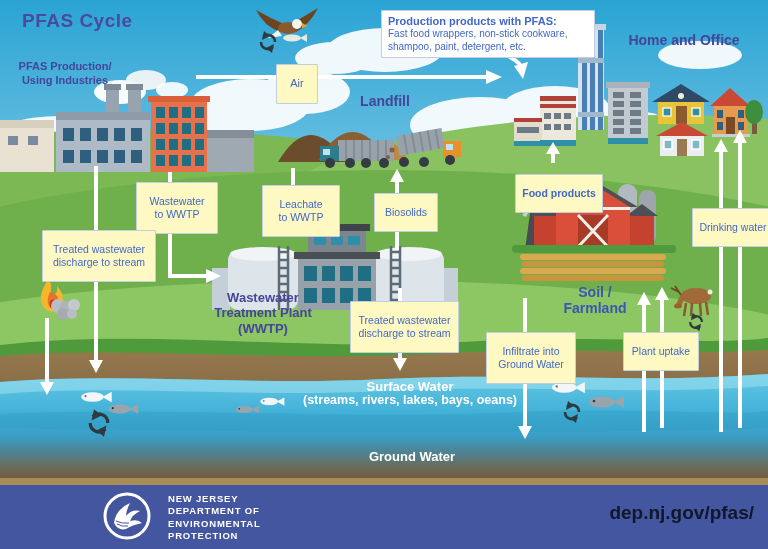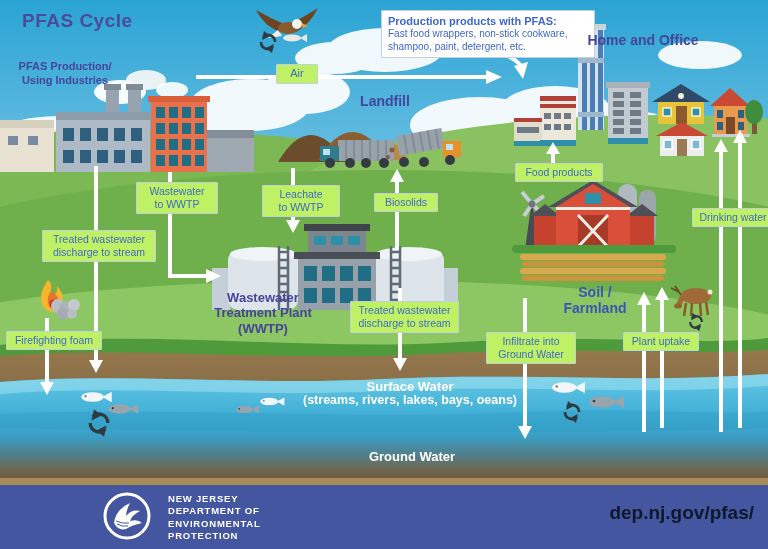--- a/index.html
+++ b/index.html
@@ -3,22 +3,22 @@
 <meta charset="utf-8">
 <style>
   html,body{margin:0;padding:0;background:#e8e8e8;}
   .stage{position:relative;width:768px;height:549px;overflow:hidden;
          font-family:"Liberation Sans",sans-serif;background:#C9E9F4;}
   .stage svg{position:absolute;left:0;top:0;}
   .abs{position:absolute;}
   .pre{white-space:pre-line;}
   .title{left:22px;top:10px;font-size:19px;font-weight:bold;color:#4B4B9E;letter-spacing:.5px;}
   .hdr{font-weight:bold;color:#45459A;text-align:center;}
-  .tag{background:#bef264;border:1px solid #C3CFE0;color:#4168C8;font-size:10.5px;
-       line-height:1.25;text-align:center;padding:2px 4px;white-space:pre-line;border-radius:1px;}
+  .tag{background:#fef9c3;border:1px solid #C3CFE0;color:#4168C8;font-size:10.5px;
+       line-height:1.25;text-align:center;padding:12px 4px;white-space:pre-line;border-radius:1px;}
   .wlabel{color:#FFFFFF;font-weight:bold;text-align:center;white-space:pre-line;}
   .household{left:381px;top:10px;width:200px;background:#FFFFFF;border:1px solid #C3CFE0;
              padding:4px 6px;color:#4168C8;text-align:left;border-radius:1px;}
   .household .t{font-weight:bold;font-size:11px;}
   .household .b{font-size:10px;line-height:1.3;white-space:pre-line;}
   .strip{left:0;top:478px;width:768px;height:7px;background:#A78C55;}
   .footer{left:0;top:485px;width:768px;height:64px;background:#44569F;}
   .agency{left:168px;top:493px;color:#FFFFFF;font-size:9.5px;font-weight:bold;
           letter-spacing:.8px;line-height:1.3;white-space:pre-line;}
   .url{right:14px;top:502px;color:#0f172a;font-size:19px;font-weight:bold;}
@@ -403,35 +403,34 @@
 <div class="abs title">PFAS Cycle</div>
 <div class="abs hdr pre" style="left:4px;top:59px;width:122px;font-size:11px;line-height:1.3;">PFAS Production/
 Using Industries</div>
 
 <div class="abs household">
   <div class="t">Production products with PFAS:</div>
   <div class="b">Fast food wrappers, non-stick cookware,
 shampoo, paint, detergent, etc.</div>
 </div>
 
-<div class="abs hdr" style="left:585px;top:32px;width:116px;font-size:14px;">Home and Office</div>
+<div class="abs hdr" style="left:626px;top:32px;width:116px;font-size:14px;">Home and Office</div>
 <div class="abs hdr" style="left:345px;top:93px;width:80px;font-size:14px;">Landfill</div>
 
 <div class="abs tag" style="left:276px;top:64px;width:32px;font-size:11px;">Air</div>
 <div class="abs tag" style="left:136px;top:182px;width:72px;">Wastewater
 to WWTP</div>
 <div class="abs tag" style="left:262px;top:185px;width:68px;">Leachate
 to WWTP</div>
 <div class="abs tag" style="left:374px;top:193px;width:54px;">Biosolids</div>
-<div class="abs tag" style="left:515px;top:163px;width:78px;">Food products</div>
+<div class="abs tag" style="left:515px;top:174px;width:78px;font-weight:bold;">Food products</div>
 <div class="abs tag" style="left:42px;top:230px;width:104px;">Treated wastewater
 discharge to stream</div>
 <div class="abs tag" style="left:350px;top:301px;width:99px;">Treated wastewater
 discharge to stream</div>
-<div class="abs tag" style="left:6px;top:331px;width:86px;">Firefighting foam</div>
 <div class="abs tag" style="left:486px;top:308px;width:80px;margin-top:24px;">Infiltrate into
 Ground Water</div>
 <div class="abs tag" style="left:623px;top:332px;width:66px;">Plant uptake</div>
 <div class="abs tag" style="left:692px;top:208px;width:72px;">Drinking water</div>
 
 <div class="abs hdr pre" style="left:198px;top:290px;width:130px;font-size:13px;line-height:1.18;">Wastewater
 Treatment Plant
 (WWTP)</div>
 <div class="abs hdr" style="left:545px;top:284px;width:100px;font-size:14px;color:#3B55B5;">Soil / Farmland</div>
 

